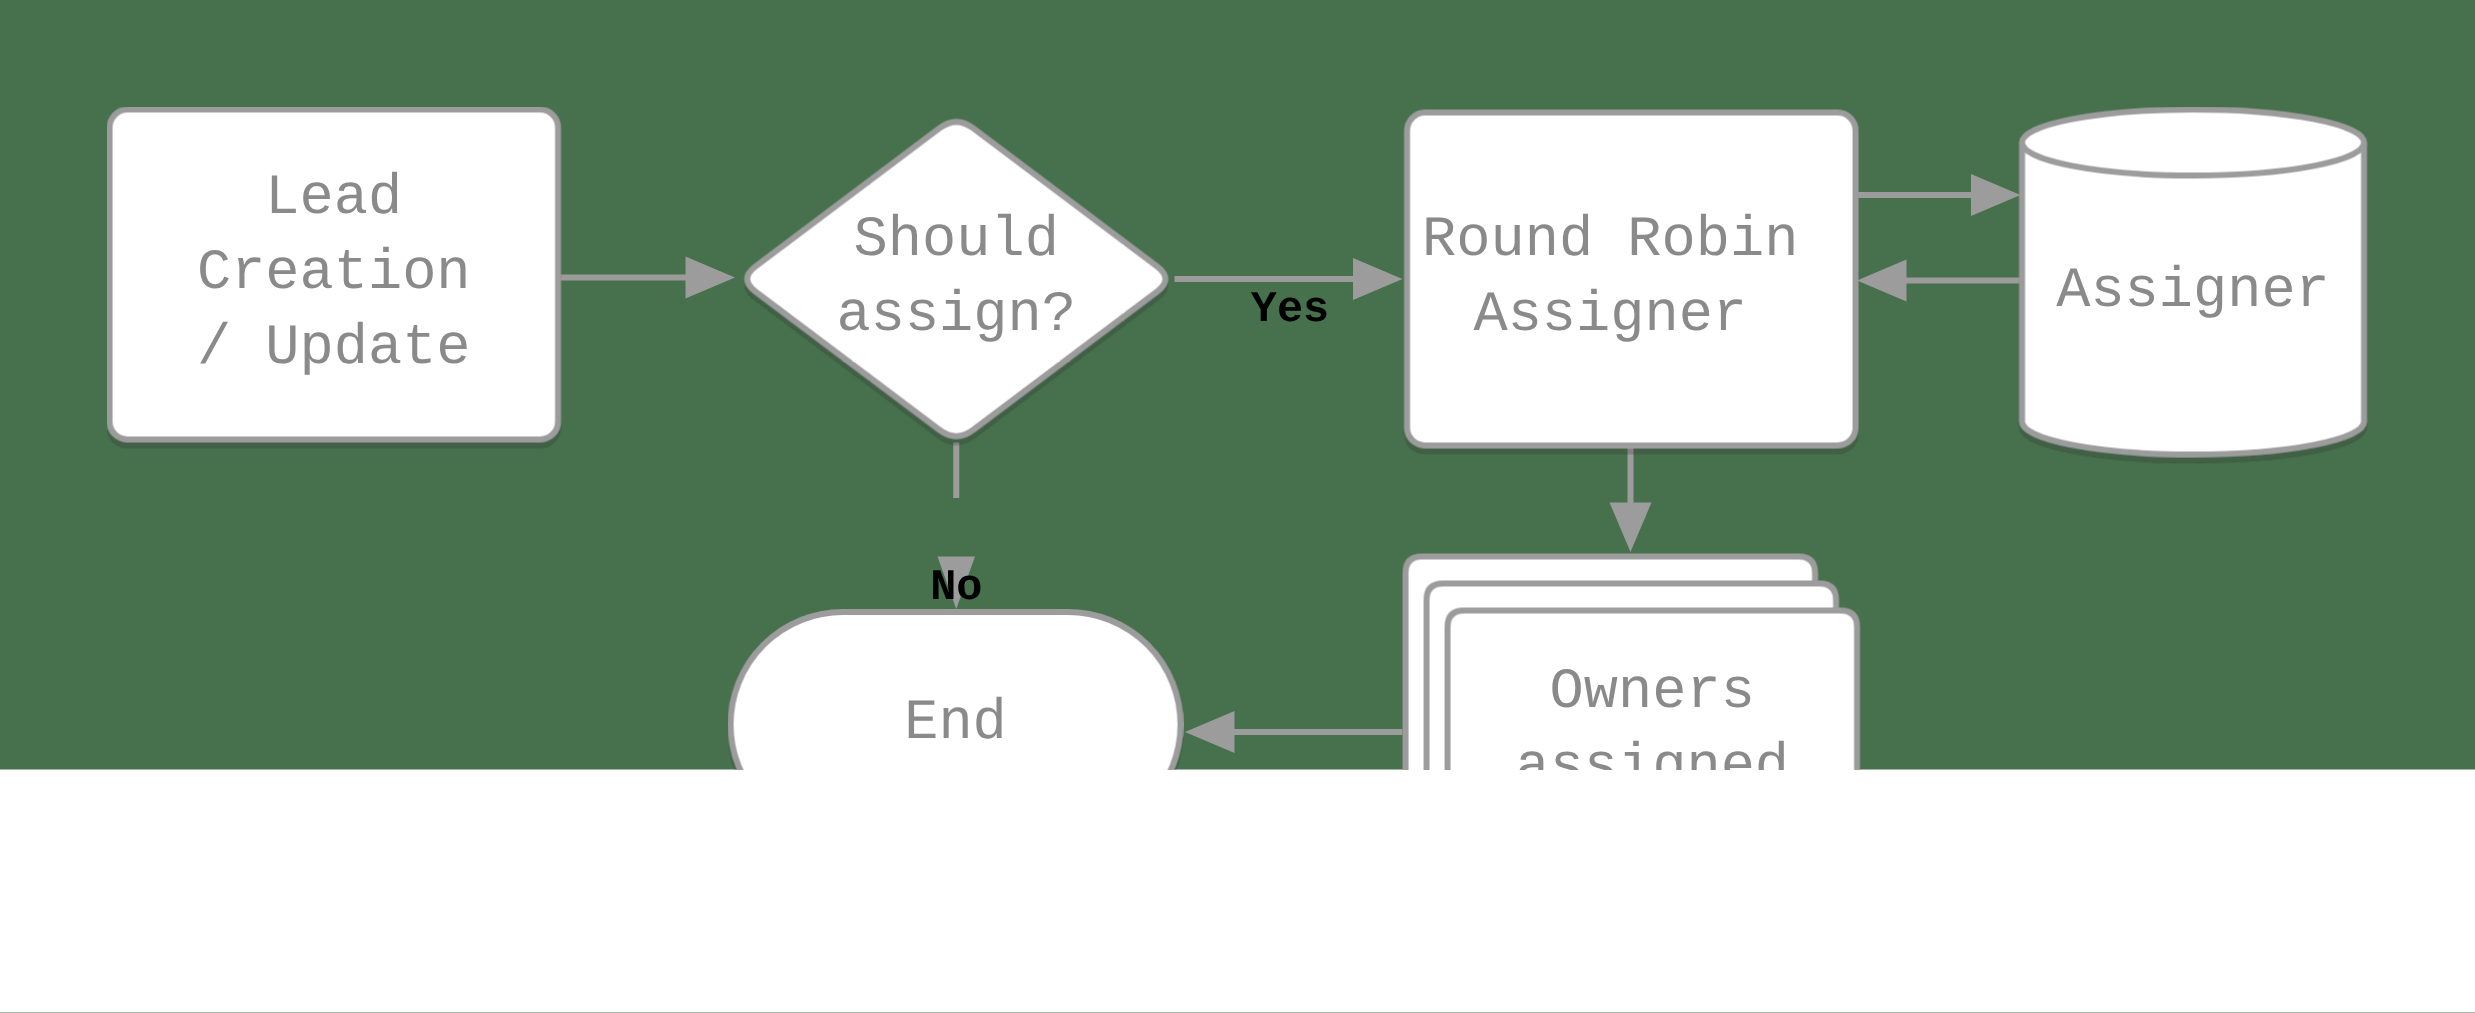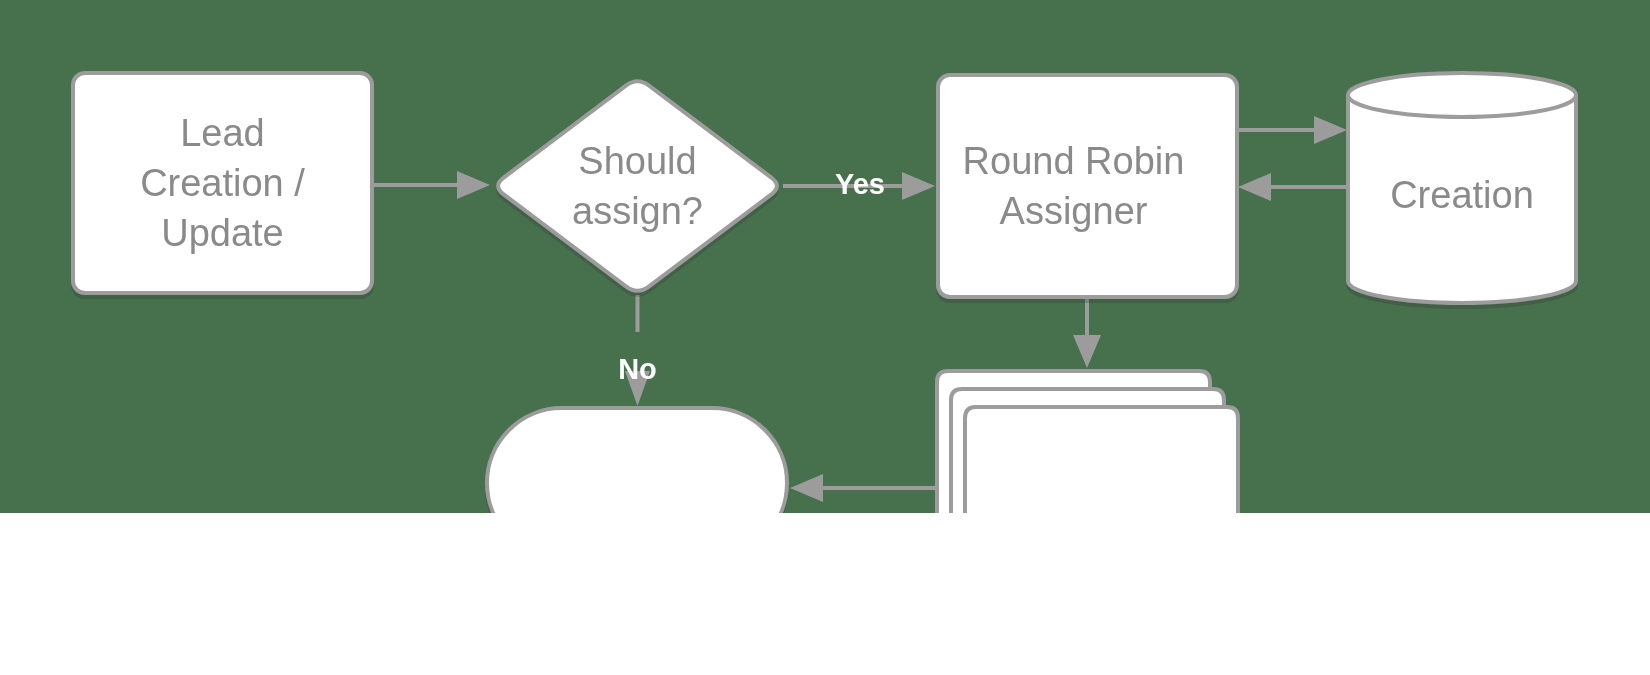--- a/index.html
+++ b/index.html
@@ -2,45 +2,46 @@
 <html><head>
 <meta charset="utf-8">
 <style>
   html, body { margin: 0; padding: 0; }
   .canvas {
     position: relative;
     width: 1650px;
     height: 513px;
     background: #47714D;
     overflow: hidden;
-    font-family: Liberation Sans, sans-serif;
+    font-family: Liberation Mono, monospace;
   }
   .canvas svg { position: absolute; left: 0; top: 0; }
   .node-label {
     position: absolute;
     display: flex;
     align-items: center;
     justify-content: center;
     text-align: center;
     color: #8A8A8A;
     font-size: 38px;
     line-height: 1.32;
     pointer-events: none;
   }
   .node-label span { display: inline-block; }
   .edge-label {
     position: absolute;
     display: flex;
     align-items: center;
     justify-content: center;
     text-align: center;
-    color: #ffffff;
+    color: #000000;
     font-size: 29px;
     font-weight: bold;
     pointer-events: none;
+    margin-top: 22px;
   }
 </style>
 </head>
 <body>
 
 <div class="canvas">
 
   <svg width="1650" height="675" viewBox="0 0 1650 675">
     <defs>
       <filter id="shape-shadow" x="-10%" y="-10%" width="120%" height="130%">
@@ -99,22 +100,28 @@
 
   <div class="node-label" style="left:492px; top:77px; width:291px; height:218px;text-align:center;">
     <span style="max-width:210px;">Should assign?</span>
   </div>
 
   <div class="node-label" style="left:924px; top:75px; width:299px; height:222px;">
     <span style="max-width:255px;">Round Robin Assigner</span>
   </div>
 
   <div class="node-label" style="left:1348px; top:93px; width:228px; height:205px;">
-    <span>Creation</span>
+    <span>Assigner</span>
   </div>
 
+  <div class="node-label" style="left:965px; top:407px; width:273px; height:160px;">
+    <span style="max-width:210px;">Owners assigned</span>
+  </div>
 
+  <div class="node-label" style="left:487px; top:408px; width:300px; height:150px;">
+    <span>End</span>
+  </div>
 
   <div class="edge-label" style="left:820px; top:167px; width:80px; height:34px;">Yes</div>
 
   <div class="edge-label" style="left:600px; top:352px; width:75px; height:34px;">No</div>
 
 </div>
 
 </body></html>

